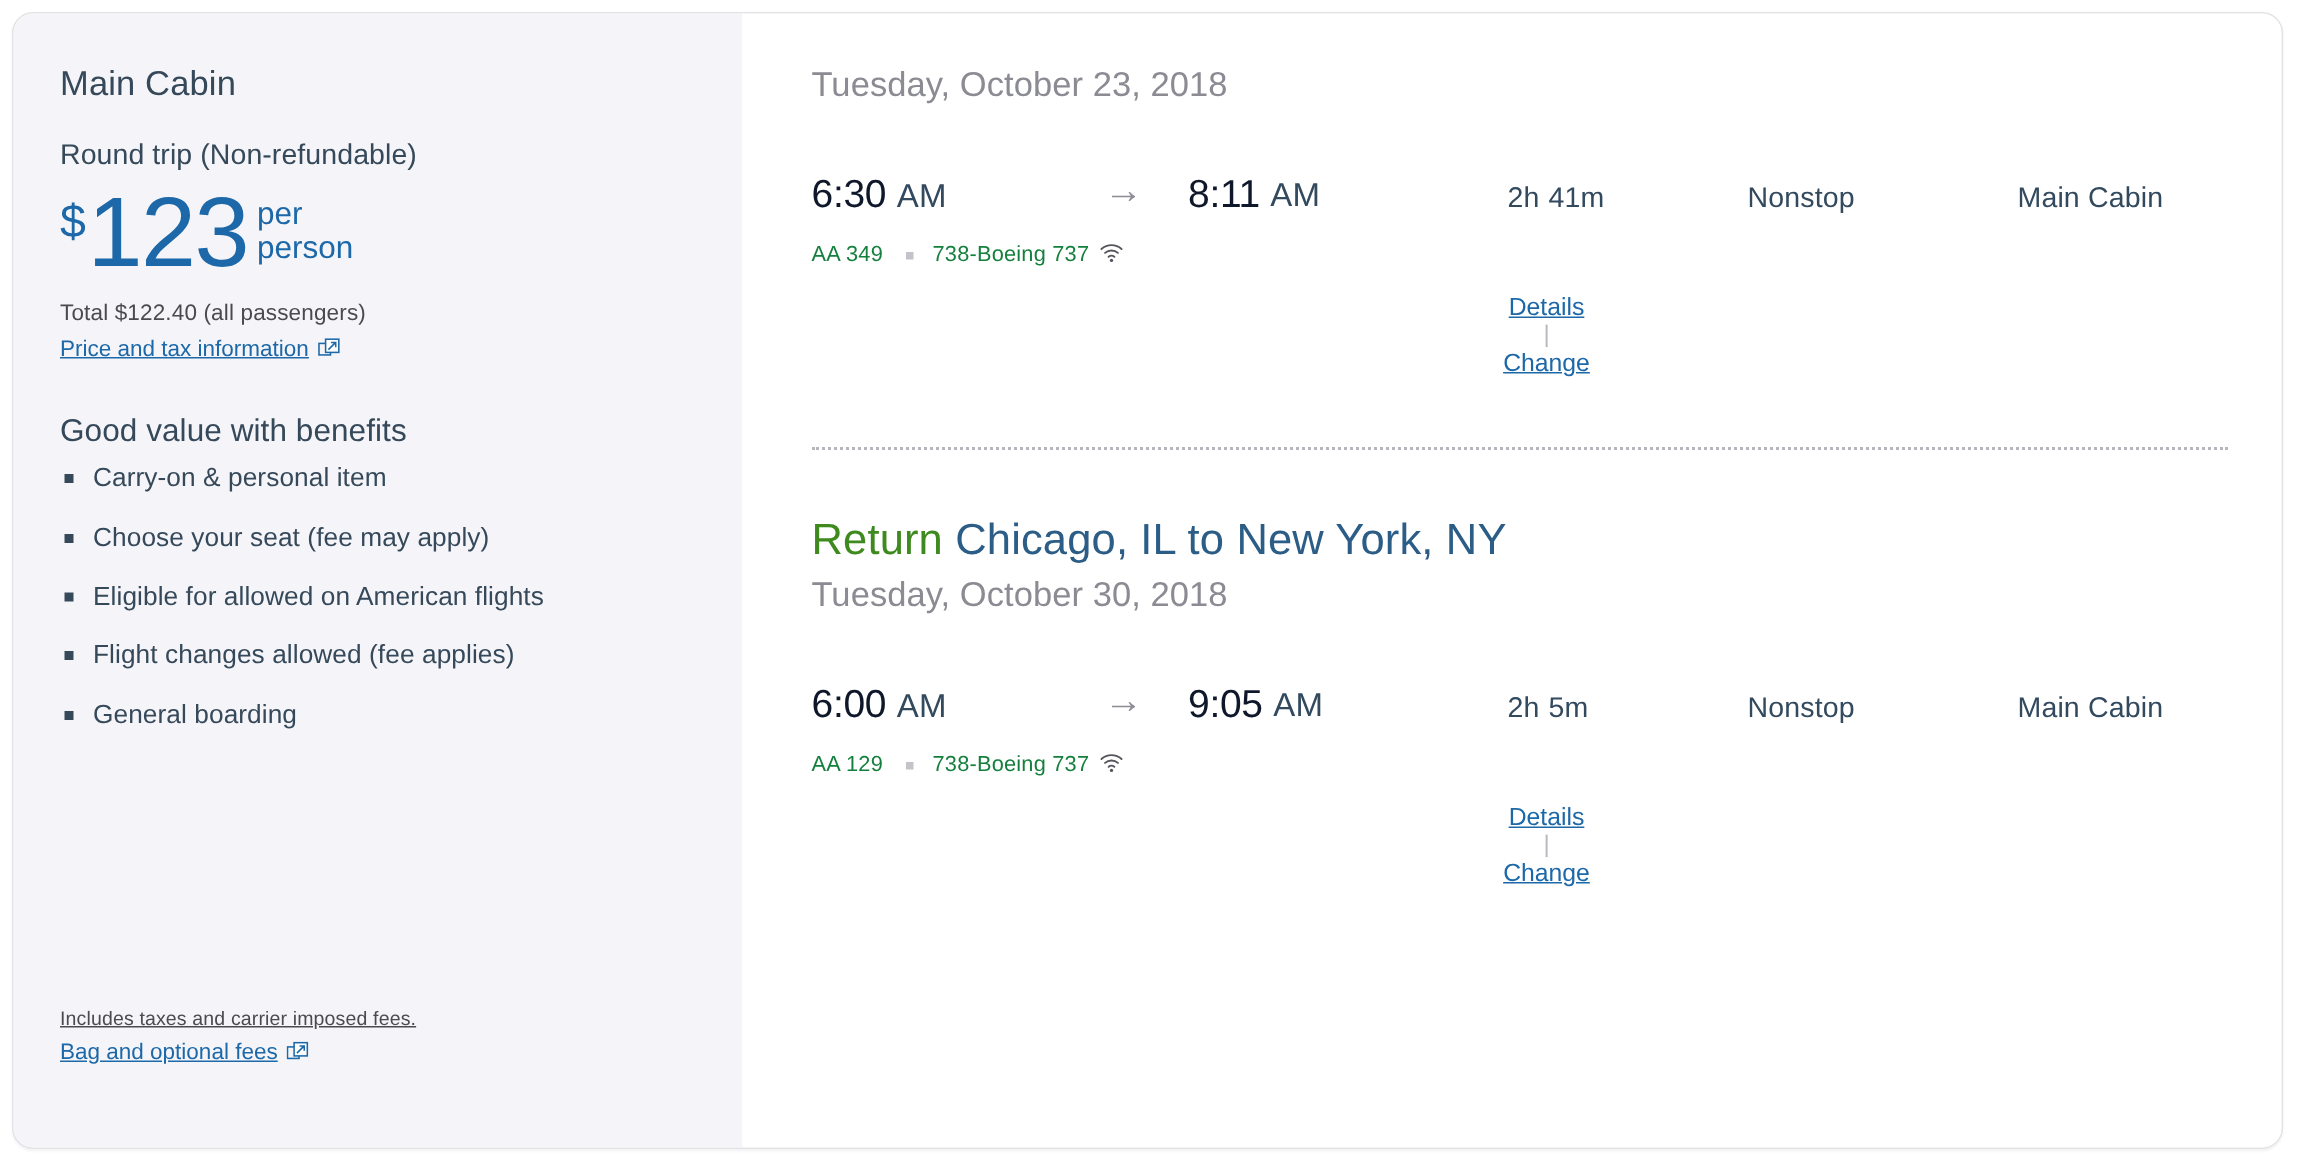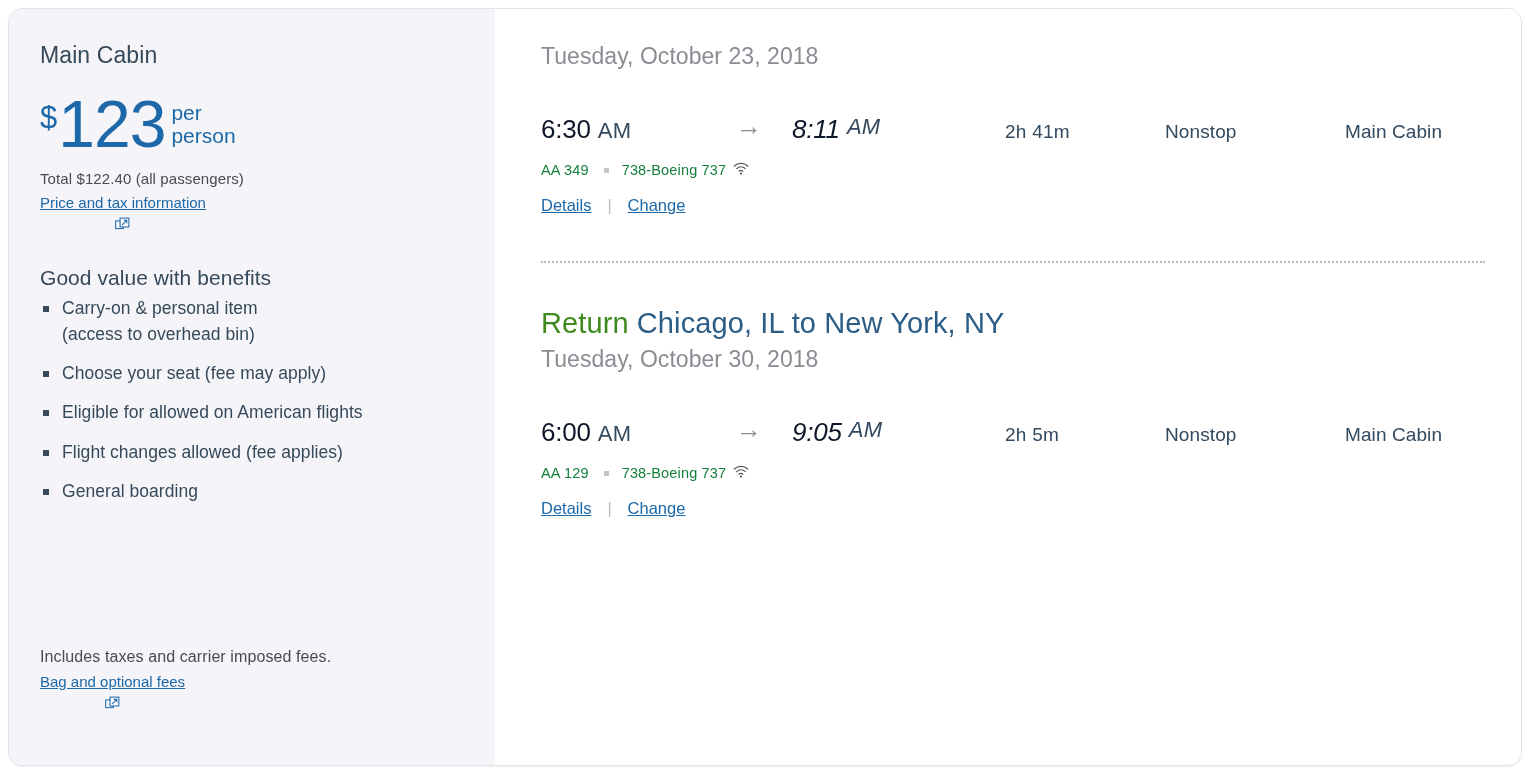--- a/index.html
+++ b/index.html
@@ -97,21 +97,20 @@
 
   .link-blue {
     font-size: 15px;
     color: #1c68a8;
     text-decoration: underline;
     text-decoration-color: #1c68a8;
     cursor: pointer;
     display: inline-flex;
     align-items: center;
     gap: 6px;
-    flex-direction: column;
   }
   .link-blue .ext-icon { text-decoration: none; }
 
   .ext-icon svg { display: block; }
 
   .benefits-title {
     font-size: 21px;
     color: #36495a;
     font-weight: 400;
     margin: 34px 0 6px 0;
@@ -142,24 +141,25 @@
   }
   ul.benefits li .l2 { display: block; }
 
   .footer-note {
     position: absolute;
     left: 31px;
     bottom: 54px;
     width: 420px;
   }
   .footer-note .disclaimer {
-    font-size: 16px;
+    font-size: 13px;
     color: #4a4a4f;
     margin-bottom: 7px;
     letter-spacing: 0.1px;
+    text-decoration: underline;
   }
 
   
   .main {
     flex: 1 1 auto;
     background: #ffffff;
     box-sizing: border-box;
     padding: 34px 0 0 46px;
     position: relative;
   }
@@ -204,21 +204,21 @@
   }
   .t-arrow {
     color: #8e8e96;
     font-size: 26px;
     line-height: 1;
     margin: 0 30px;
     position: relative;
     top: -3px;
   }
   .t-depart { width: 165px; display: flex; align-items: baseline; }
-  .t-arrive { width: 165px; display: flex; align-items: flex-start; font-style: italic; }
+  .t-arrive { width: 165px; display: flex; align-items: center; }
 
   .t-dur {
     font-size: 19px;
     color: #32495e;
     width: 160px;
     margin-left: 48px;
     letter-spacing: 0.1px;
   }
   .t-dur .sp { display: inline-block; width: 6px; }
   .t-stops {
@@ -248,20 +248,21 @@
     background: #c3c3c9;
     margin: 0 13px 0 15px;
   }
   .wifi-icon { margin-left: 7px; display: inline-flex; align-items: center; position: relative; top: -2px;}
 
   .action-links {
     margin-top: 18px;
     display: flex;
     align-items: center;
     font-size: 16.5px;
+    flex-direction: column;
   }
   .action-links a {
     color: #1c68a8;
     text-decoration: underline;
     cursor: pointer;
   }
   .action-links .pipe {
     color: #b9b9c0;
     margin: 0 16px;
     font-size: 16px;
@@ -278,20 +279,21 @@
 </style>
 </head>
 <body>
 
 <div class="card">
 
   <aside class="sidebar">
 
     <div class="fare-name">Main Cabin</div>
 
+    <div class="trip-type">Round trip (Non-refundable)</div>
 
     <div class="price-row">
       <span class="price-currency">$</span>
       <span class="price-amount">123</span>
       <span class="price-unit">
         <span>per</span><br>
         <span>person</span>
       </span>
     </div>
 
@@ -307,21 +309,20 @@
         </svg>
       </span>
     </a>
 
     <div class="benefits-title">Good value with benefits</div>
 
     <ul class="benefits">
       <li>
         <span class="bullet"></span>
         <span>Carry-on &amp; personal item</span>
-        <span class="l2">(access to overhead bin)</span>
       </li>
       <li>
         <span class="bullet"></span>
         <span>Choose your seat (fee may apply)</span>
       </li>
       <li>
         <span class="bullet"></span>
         <span>Eligible for allowed on American flights</span>
       </li>
       <li>

